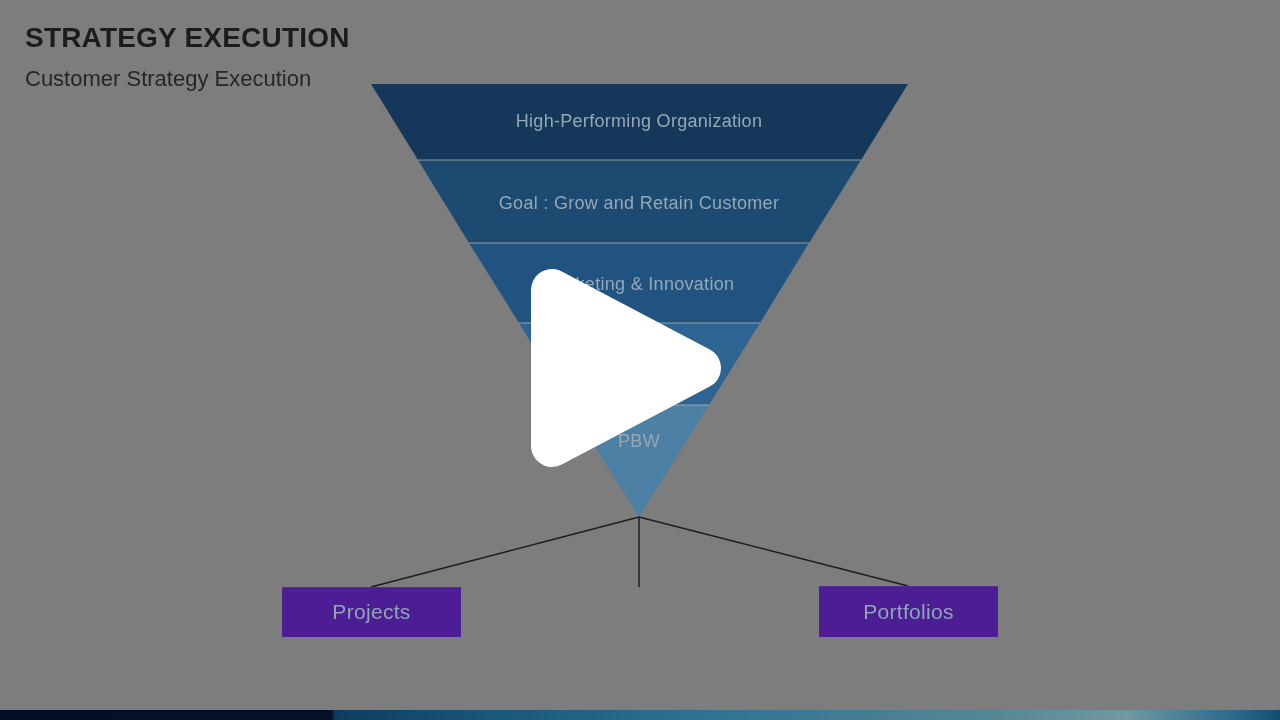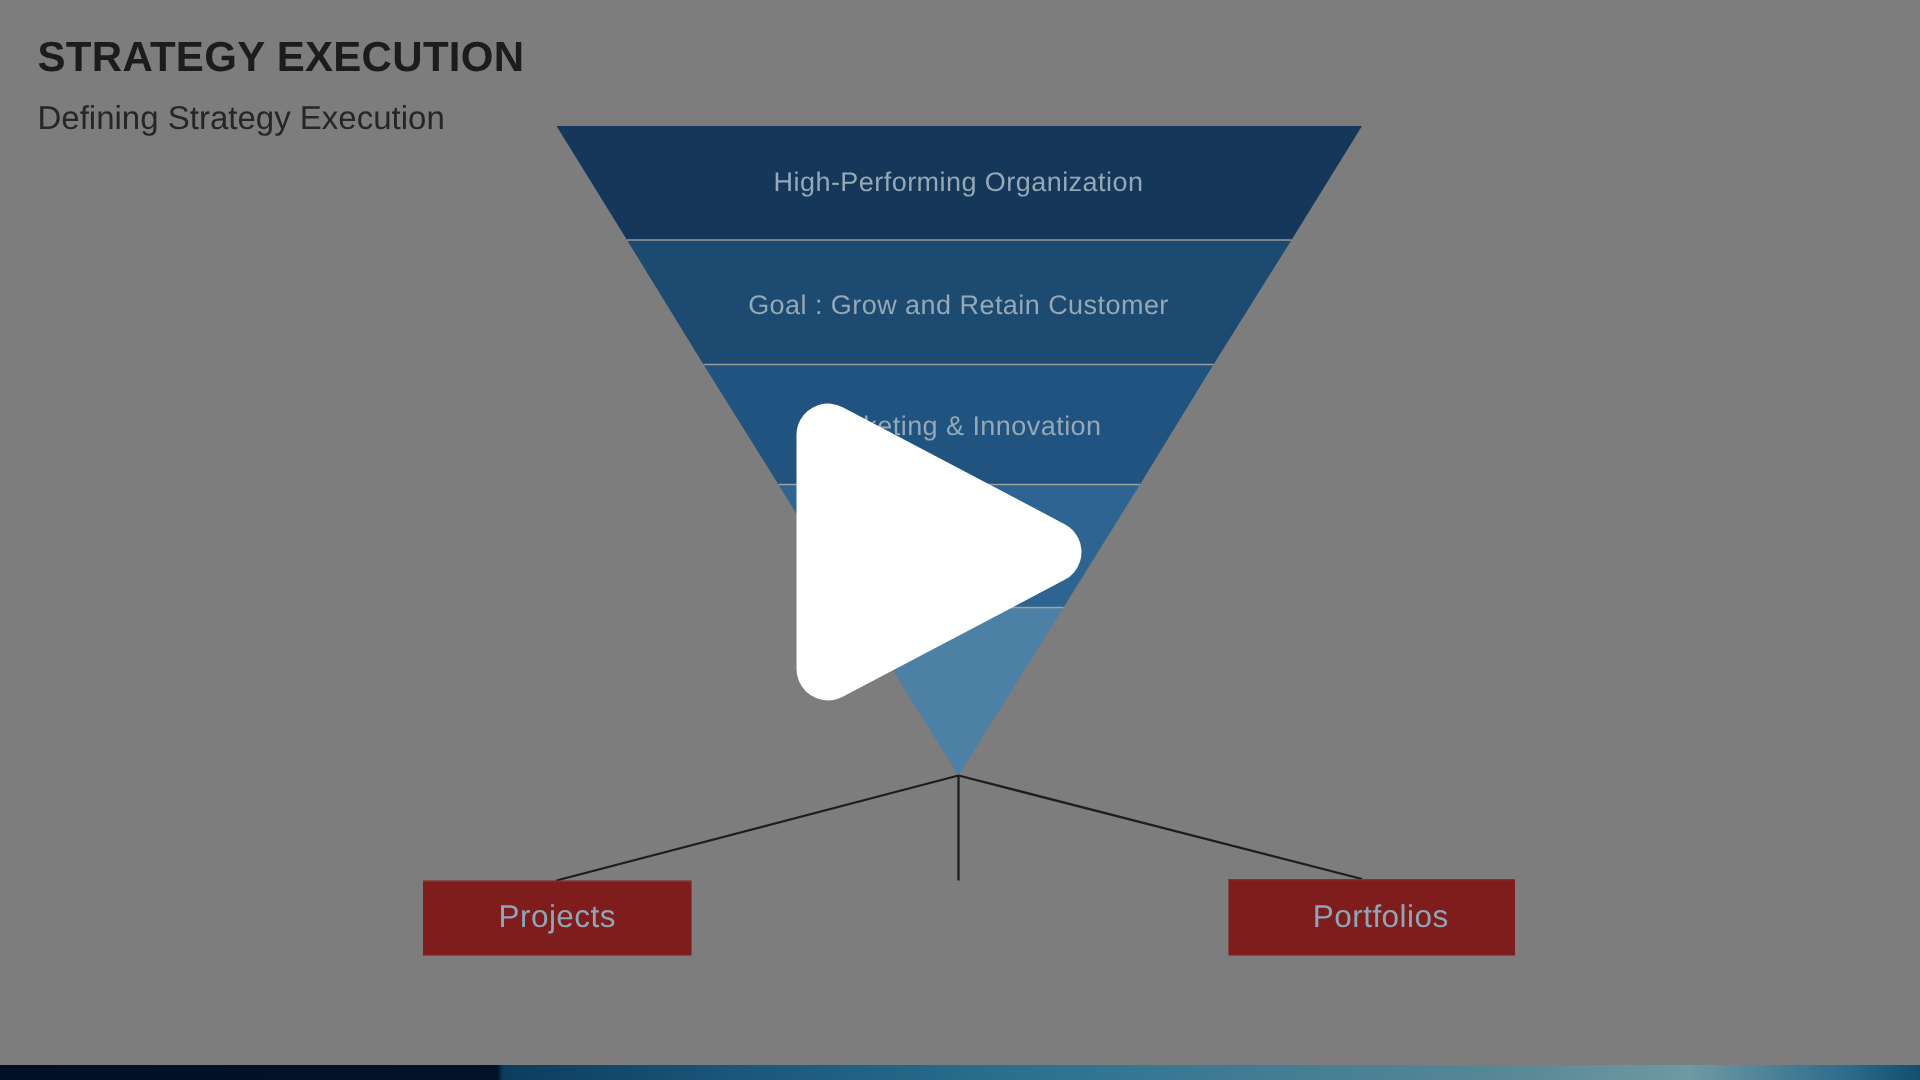--- a/index.html
+++ b/index.html
@@ -27,48 +27,48 @@
     color:#95a8b6;font-size:18px;letter-spacing:.3px;
     white-space:nowrap;
   }
   .flabel.l1{top:111px;}
   .flabel.l2{top:193px;}
   .flabel.l3{top:274px;}
   .flabel.l4{top:353px;}
   .flabel.l5{top:431px;}
   .node{
     position:absolute;top:587px;height:50px;
-    background:#7f1d1d;
+    background:#4c1d95;
     display:flex;align-items:center;justify-content:center;
     box-shadow:inset 0 1px 0 rgba(255,255,255,.07);
   }
   .node-label{
     color:#90a5b5;font-size:21px;letter-spacing:.3px;white-space:nowrap;
   }
   .node.projects{left:282px;width:179px;}
   .node.programs{left:547px;width:182px;}
-  .node.portfolios{left:819px;width:179px;top:586px;height:51px;padding-left:12px;}
+  .node.portfolios{left:819px;width:179px;top:586px;height:51px;}
   .play-overlay{position:absolute;left:0;top:0;width:1280px;height:720px;pointer-events:none;}
   .play-overlay polygon{pointer-events:auto;cursor:pointer;}
   .footer-bar{
     position:absolute;left:0;top:710px;width:1280px;height:10px;
     background:linear-gradient(90deg,
       #030f26 0%, #051129 25.9%,
       #0d3d5c 26.2%, #19567a 38%,
       #2e7391 55%, #578795 78%,
       #6f99a3 88%, #2e6d8c 96%, #114e6f 100%);
   }
 </style>
 </head>
 <body>
 
 <div class="stage">
 
   <div class="slide-title">STRATEGY EXECUTION</div>
-  <div class="slide-subtitle">Defining Strategy Execution</div>
+  <div class="slide-subtitle">Customer Strategy Execution</div>
 
   <svg class="diagram" viewBox="0 0 1280 720" xmlns="http://www.w3.org/2000/svg">
 
     <polygon points="371,84 908,84 861,160 418,160" fill="#14375a"></polygon>
     <polygon points="418,160 861,160 809,243 469,243" fill="#1c4a70"></polygon>
     <polygon points="469,243 809,243 760,323 519,323" fill="#20537f"></polygon>
     <polygon points="519,323 760,323 709,405 569,405" fill="#2d6491"></polygon>
     <polygon points="569,405 709,405 639,517" fill="#4c80a4"></polygon>
 
     <g stroke="#b5b1a4" stroke-width="1" opacity="0.8">
@@ -82,20 +82,21 @@
       <line x1="639" y1="517" x2="371" y2="587"></line>
       <line x1="639" y1="517" x2="639" y2="587"></line>
       <line x1="639" y1="517" x2="908" y2="586"></line>
     </g>
   </svg>
 
   <div class="flabel l2">Goal : Grow and Retain Customer</div>
   <div class="flabel l1">High-Performing Organization</div>
   <div class="flabel l3">Marketing &amp; Innovation</div>
   <div class="flabel l4"></div>
+  <div class="flabel l5">PBW</div>
 
   <div class="node projects">
     <span class="node-label">Projects</span>
   </div>
   <div class="node portfolios">
     <span class="node-label">Portfolios</span>
   </div>
 
   <svg class="play-overlay" viewBox="0 0 1280 720" xmlns="http://www.w3.org/2000/svg">
     <polygon points="552,290 552,446 700,368" fill="#ffffff" stroke="#ffffff" stroke-width="42" stroke-linejoin="round"></polygon>

